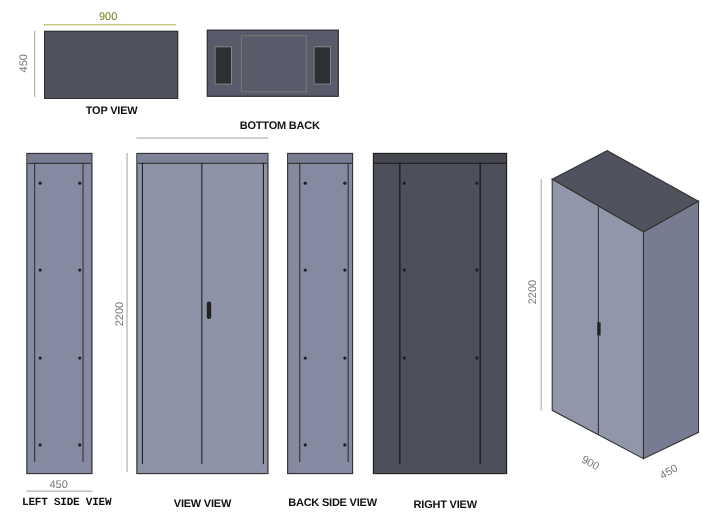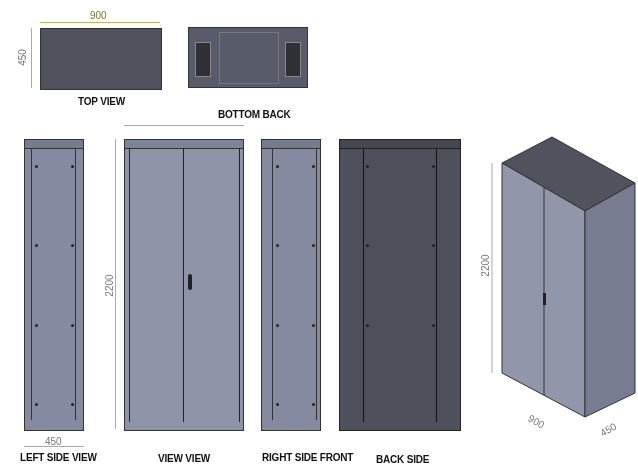--- a/index.html
+++ b/index.html
@@ -43,21 +43,21 @@
       <div class="dot" style="left:46px;top:25px;"></div>
     <div class="dot" style="left:10px;top:104px;"></div>
       <div class="dot" style="left:46px;top:104px;"></div>
     <div class="dot" style="left:10px;top:184px;"></div>
       <div class="dot" style="left:46px;top:184px;"></div>
     <div class="dot" style="left:10px;top:263px;"></div>
       <div class="dot" style="left:46px;top:263px;"></div>
   </div>
   <div class="dim" style="left:45px;top:436px;">450</div>
   <div class="dimline" style="left:24px;top:446px;width:60px;height:1px;"></div>
-  <div class="label" style="left:20px;top:452px;">LEFT SIDE VIEW</div>
+  <div class="label" style="left:20px;top:452px;font-family:Liberation Mono, monospace;">LEFT SIDE VIEW</div>
 </div>
 
 <div>
   <div class="dimline" style="left:124px;top:125px;width:120px;height:1px;"></div>
   <div class="dimline" style="left:115px;top:139px;width:1px;height:290px;"></div>
   <div class="dim" style="left:98px;top:280px;transform:rotate(-90deg);">2200</div>
   <div class="abs panel-light" style="left:124px;top:139px;width:120px;height:292px;border:1px solid #333;box-sizing:border-box;">
     <div class="abs" style="left:0;top:0;width:118px;height:8px;background:#7f8397;border-bottom:1px solid #333;"></div>
     <div class="abs" style="left:4px;top:8px;width:1px;height:274px;background:#222;"></div>
     <div class="abs" style="left:58px;top:8px;width:1px;height:274px;background:#222;"></div>
@@ -74,36 +74,36 @@
     <div class="abs" style="left:54px;top:8px;width:1px;height:272px;background:#333;"></div>
     <div class="dot" style="left:14px;top:25px;"></div>
       <div class="dot" style="left:50px;top:25px;"></div>
     <div class="dot" style="left:14px;top:104px;"></div>
       <div class="dot" style="left:50px;top:104px;"></div>
     <div class="dot" style="left:14px;top:184px;"></div>
       <div class="dot" style="left:50px;top:184px;"></div>
     <div class="dot" style="left:14px;top:263px;"></div>
       <div class="dot" style="left:50px;top:263px;"></div>
   </div>
-  <div class="label" style="left:262px;top:452px;">RIGHT SIDE FRONT</div>
+  <div class="label" style="left:262px;top:452px;">BACK SIDE VIEW</div>
 </div>
 
 <div>
   <div class="abs panel-dark" style="left:339px;top:139px;width:122px;height:292px;border:1px solid #222;box-sizing:border-box;">
     <div class="abs" style="left:0;top:0;width:120px;height:8px;background:#45474f;border-bottom:1px solid #222;"></div>
     <div class="abs" style="left:23px;top:8px;width:1px;height:274px;background:#111;"></div>
     <div class="abs" style="left:96px;top:8px;width:1px;height:274px;background:#111;"></div>
     <div class="dot" style="left:26px;top:25px;"></div>
       <div class="dot" style="left:92px;top:25px;"></div>
     <div class="dot" style="left:26px;top:104px;"></div>
       <div class="dot" style="left:92px;top:104px;"></div>
     <div class="dot" style="left:26px;top:184px;"></div>
       <div class="dot" style="left:92px;top:184px;"></div>
   </div>
-  <div class="label" style="left:376px;top:454px;">BACK SIDE</div>
+  <div class="label" style="left:376px;top:454px;">RIGHT VIEW</div>
 </div>
 
 <div>
   <svg class="abs" style="left:480px;top:125px;" width="158" height="330" viewBox="0 0 158 330">
     <polygon points="22,38 72,12 155,58 105,86" fill="#50525e" stroke="#333"></polygon>
     <polygon points="22,38 105,86 105,292 22,248" fill="#9296ab" stroke="#333"></polygon>
     <polygon points="105,86 155,58 155,268 105,292" fill="#787c90" stroke="#333"></polygon>
     <line x1="64" y1="62" x2="64" y2="270" stroke="#333"></line>
     <rect x="63" y="168" width="3" height="12" fill="#222"></rect>
     <line x1="12" y1="38" x2="12" y2="248" stroke="#aaa"></line>

